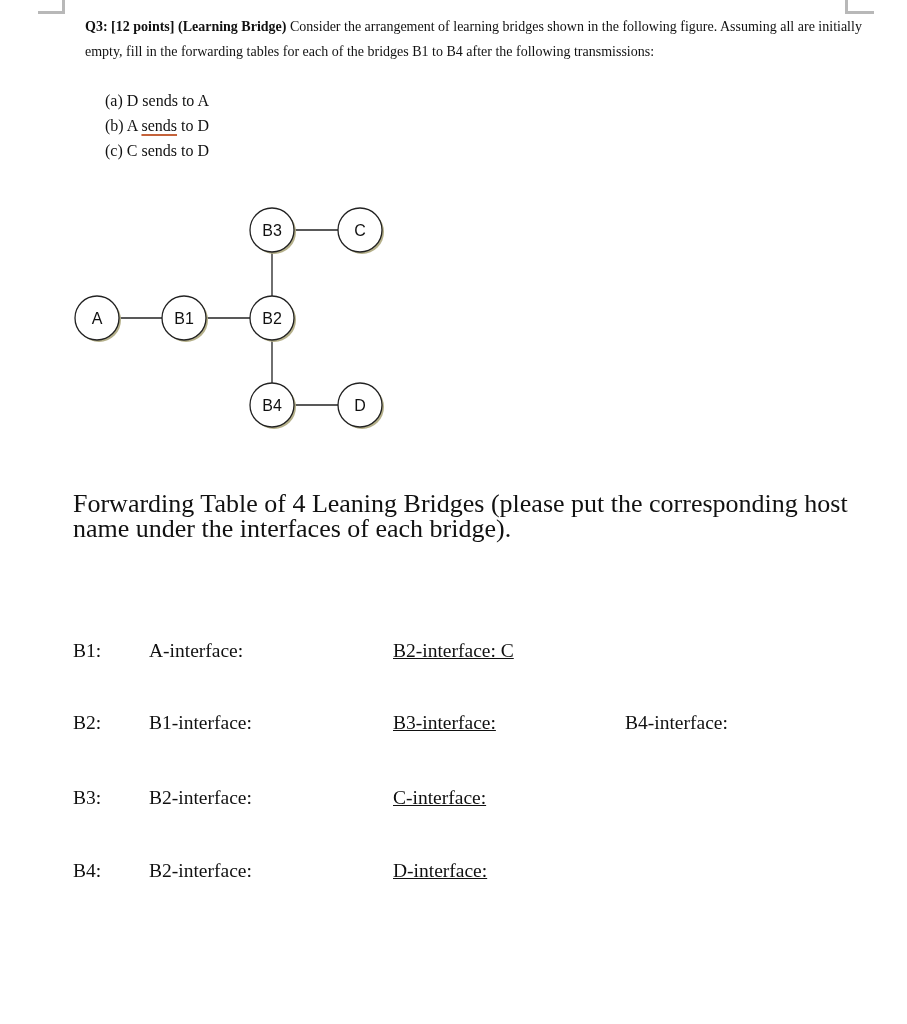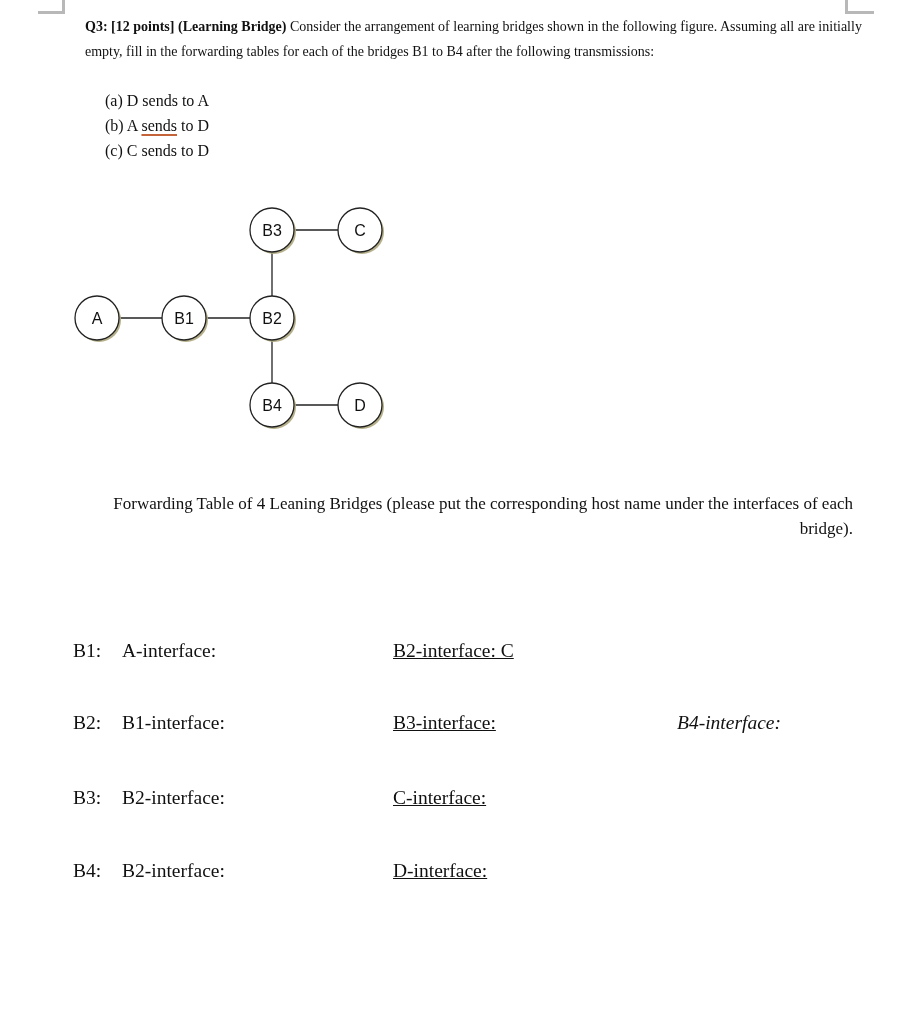--- a/index.html
+++ b/index.html
@@ -11,24 +11,24 @@
   .question { position:absolute; left:85px; top:14px; width:790px;
               font-size:14px; line-height:25px; }
   .question b { font-weight:bold; }
   .items { position:absolute; left:105px; top:88px; font-size:16px; line-height:25px; }
   .items div { white-space:nowrap; }
   .squiggle { text-decoration:underline; text-decoration-color:#c4623a;
               text-decoration-thickness:2px; text-underline-offset:3px; }
   svg.diagram { position:absolute; left:0; top:0; }
   .node-label { font-family:"Liberation Sans", sans-serif; font-size:16px; fill:#111; }
   .desc { position:absolute; left:73px; top:491px; width:780px;
-          font-size:17px; line-height:25px;text-align:right; }
+          font-size:26px; line-height:25px; }
   .row { position:absolute; left:73px; font-size:19.5px; white-space:nowrap; }
   .row span { position:absolute; top:0; }
-  .c0 { left:0; } .c1 { left:49px; } .c2 { left:320px;text-decoration:underline; } .c3 { left:604px;font-style:italic; }
+  .c0 { left:0; } .c1 { left:76px; } .c2 { left:320px;text-decoration:underline; } .c3 { left:552px; }
 </style>
 </head>
 <body>
 
 <div class="corner corner-tl"></div>
 <div class="corner corner-tr"></div>
 
 <div class="question">
   <b>Q3:</b>
   <b>[12 points]</b>

